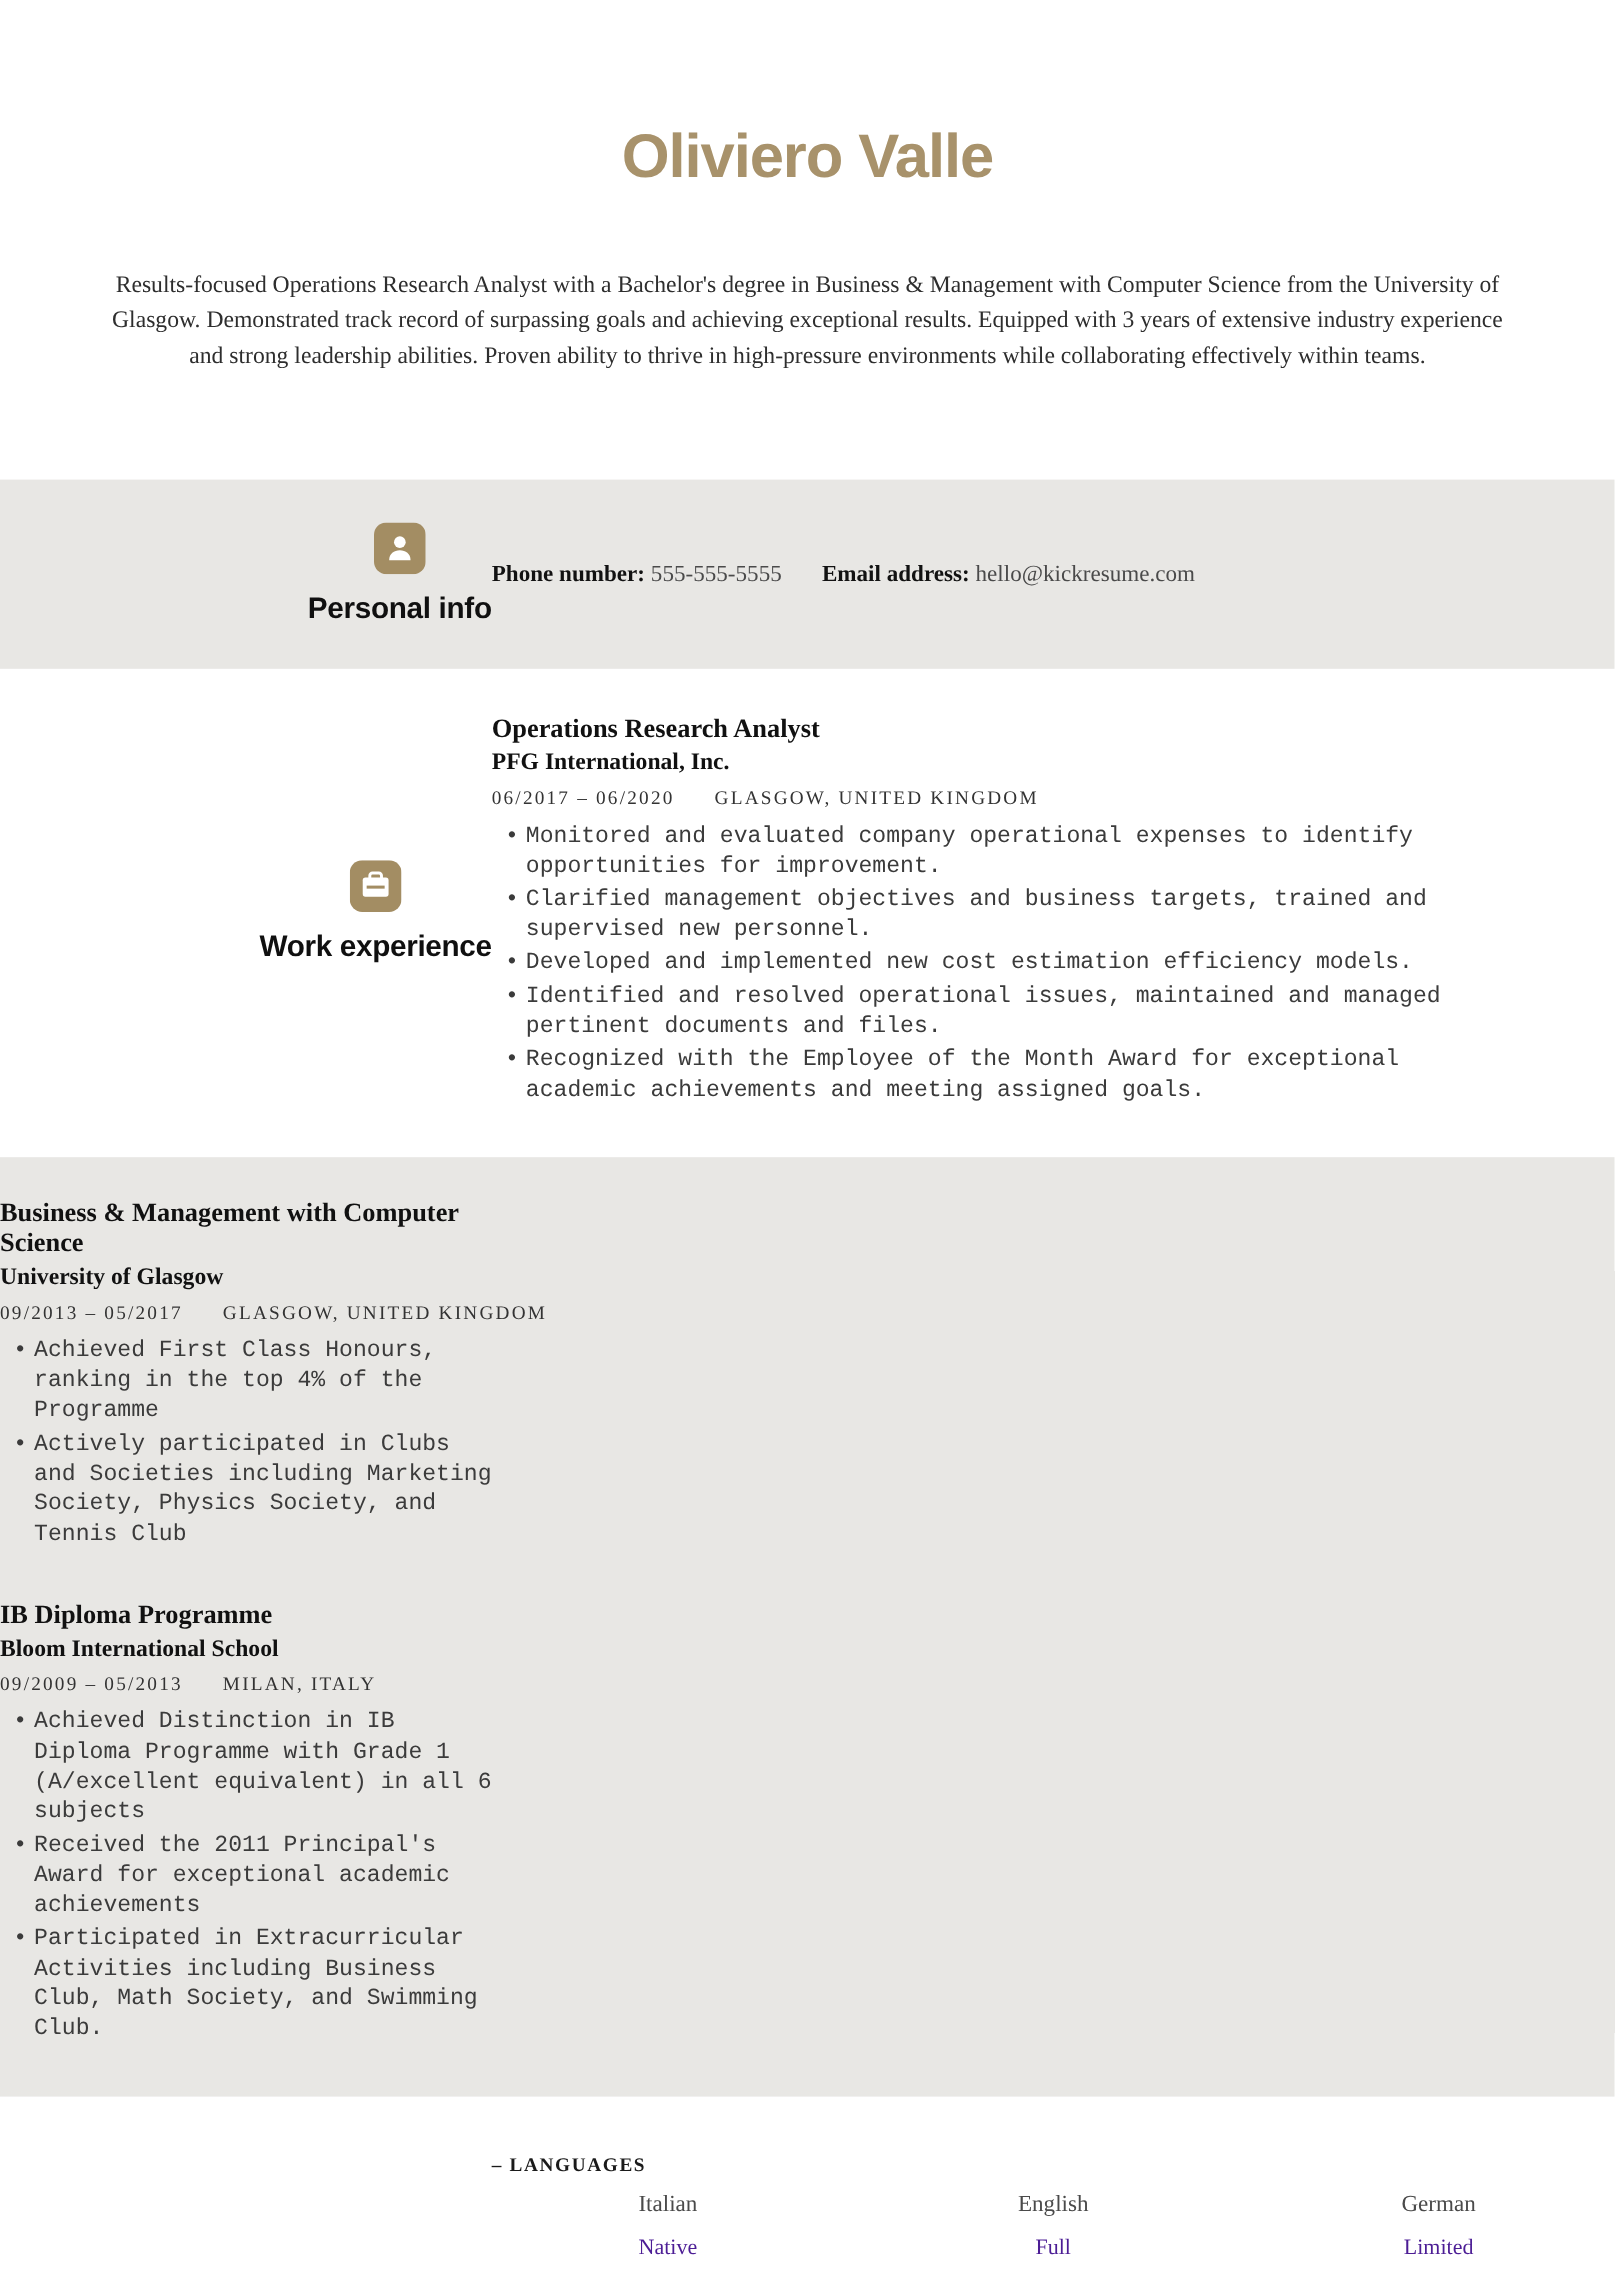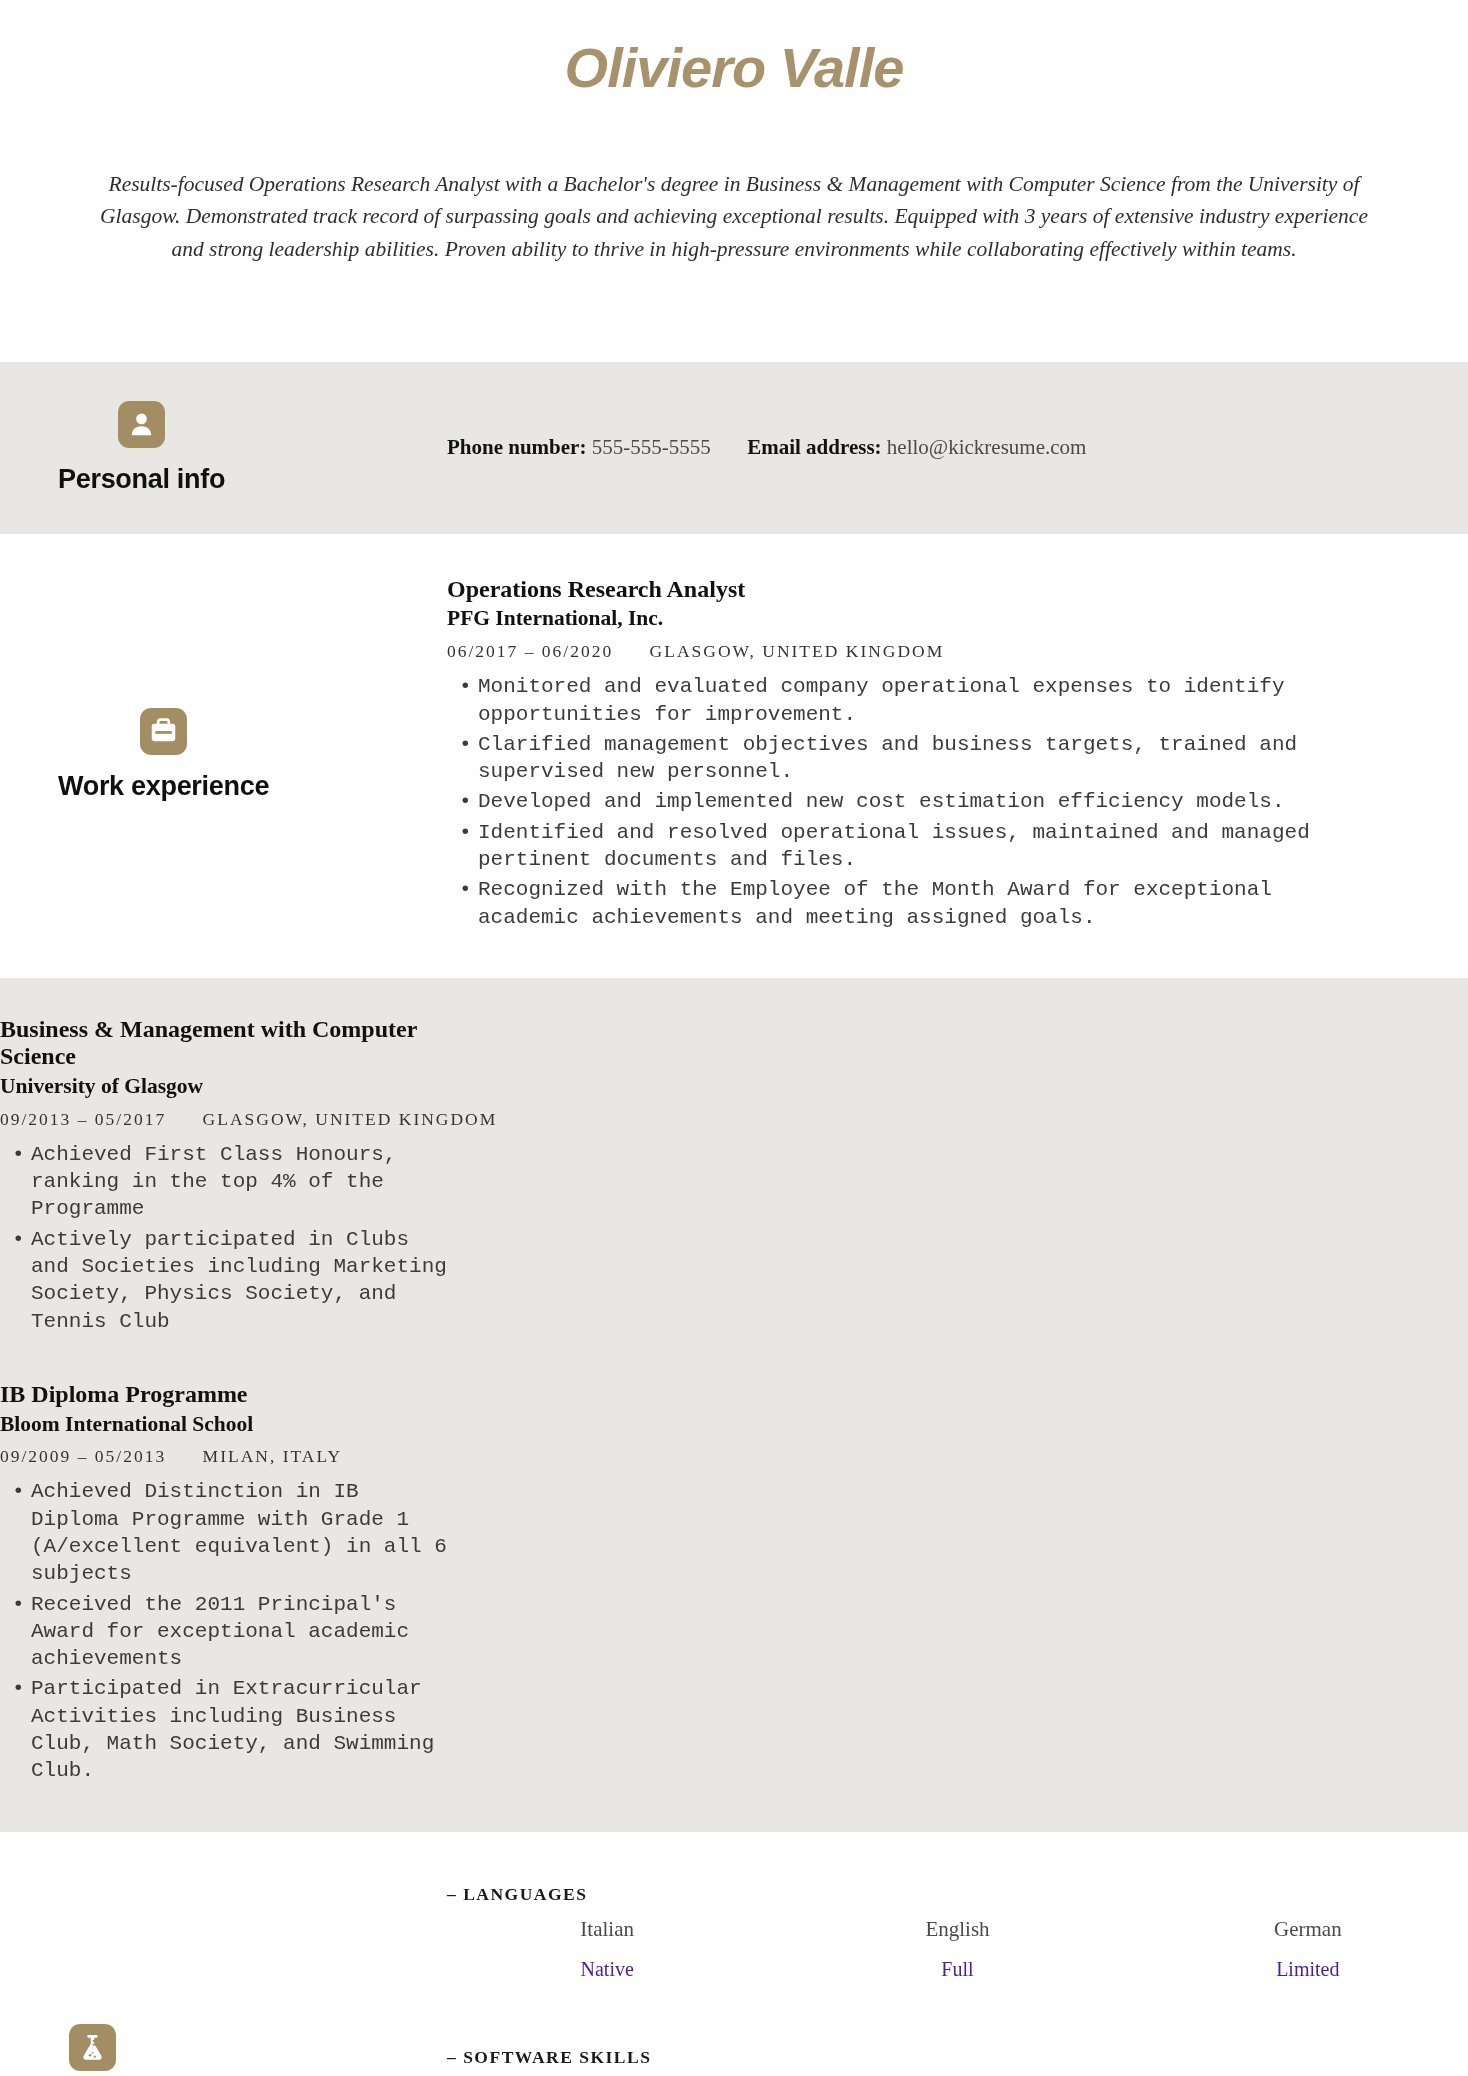--- a/index.html
+++ b/index.html
@@ -6,40 +6,40 @@
     --accent-gold:#a8926b;
     --icon-gold:#a38d63;
     --band-gray:#e8e7e4;
     --slider-knob:#111111;
   }
   *{margin:0;padding:0;box-sizing:border-box;}
   body{background:#ffffff;font-family:"Liberation Serif","DejaVu Serif",serif;color:#3c3c3c;}
   .page{width:1468px;min-height:2076px;background:#ffffff;overflow:hidden;}
 
   
-  .header{padding-top:39px;text-align:center;font-style:italic;}
+  .header{padding-top:113px;text-align:center;}
   .name-title{
     font-family:"Liberation Sans","DejaVu Sans",sans-serif;
     font-weight:700;font-size:56px;line-height:1.05;
     letter-spacing:-1px;color:var(--accent-gold);
   }
   .summary{
     margin:70px auto 96px auto;max-width:1290px;
     font-size:21.5px;line-height:1.52;color:#2e2e2e;text-align:center;
   }
 
   
   .band{display:grid;grid-template-columns:447px 1fr;align-items:center;}
   .band-gray{background:var(--band-gray);}
   .band-personal{min-height:172px;}
   .band-work{padding:42px 0 44px 0;}
   .band-education{padding:38px 0 44px 0;}
   .band-skills{padding:52px 0 236px 0;align-items:center;}
 
-  .side{display:flex;justify-content:flex-start;padding-left:58px;}
+  .side{display:flex;justify-content:flex-end;padding-left:58px;}
   .side-inner{display:flex;flex-direction:column;align-items:center;}
   .badge{width:47px;height:47px;display:block;}
   .side-label{
     margin-top:16px;
     font-family:"Liberation Sans","DejaVu Sans",sans-serif;
     font-weight:700;font-size:27px;letter-spacing:-0.3px;color:#101010;
     white-space:nowrap;
   }
   .content{min-width:0;}
 

